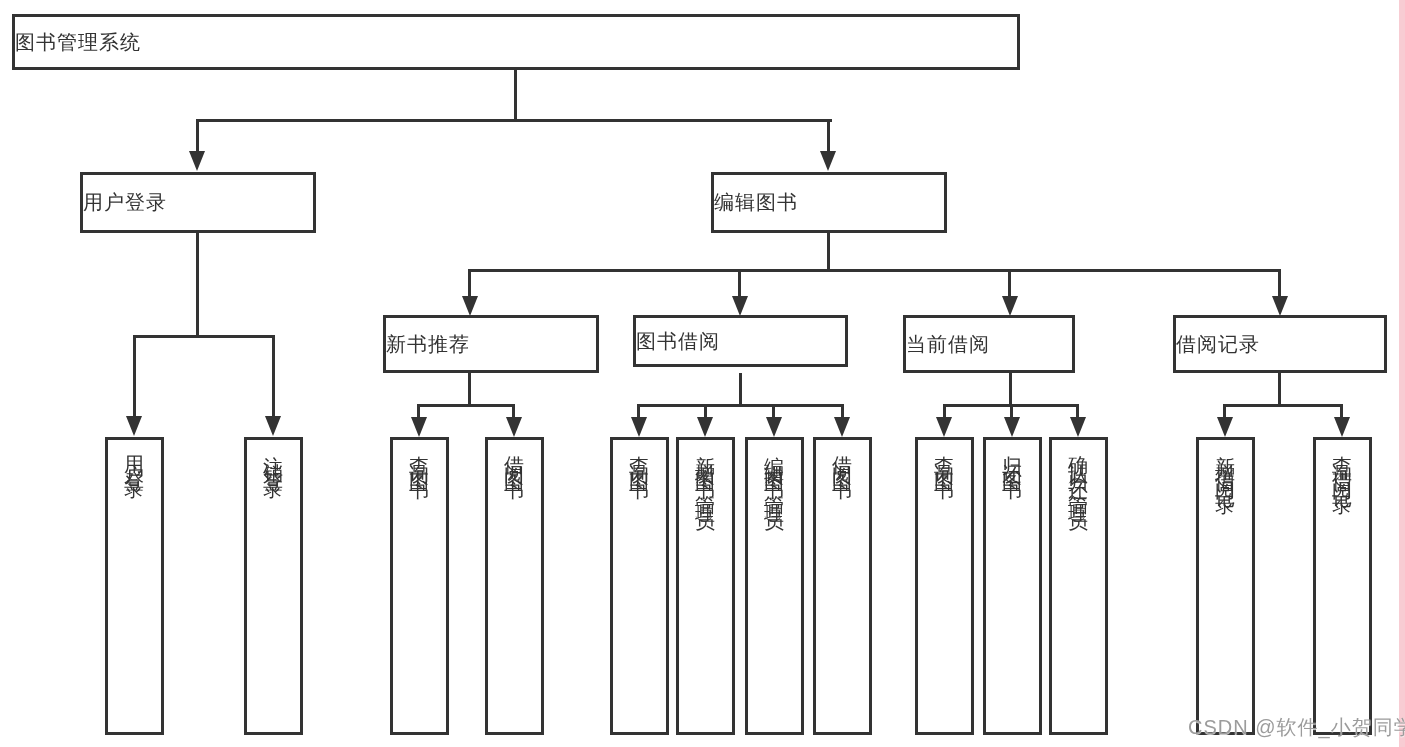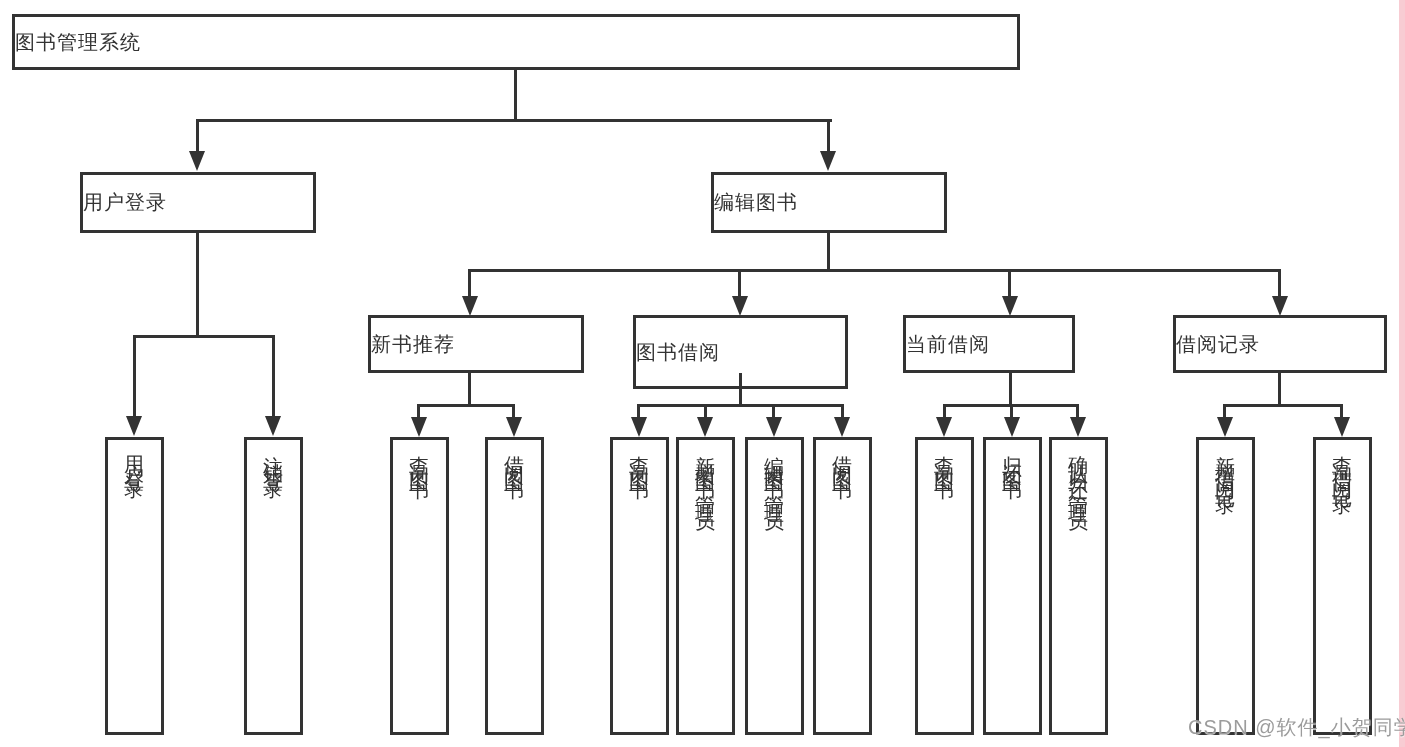--- a/index.html
+++ b/index.html
@@ -81,24 +81,24 @@
   <div class="hline" style="left:468px;top:269px;width:813px;"></div>
   <div class="vline" style="left:468px;top:269px;height:29px;"></div>
   <div class="arrow" style="left:462px;top:296px;"></div>
   <div class="vline" style="left:738px;top:269px;height:29px;"></div>
   <div class="arrow" style="left:732px;top:296px;"></div>
   <div class="vline" style="left:1008px;top:269px;height:29px;"></div>
   <div class="arrow" style="left:1002px;top:296px;"></div>
   <div class="vline" style="left:1278px;top:269px;height:29px;"></div>
   <div class="arrow" style="left:1272px;top:296px;"></div>
 
-  <div class="box" style="left:368px;top:315px;width:216px;height:58px;">
+  <div class="box" style="left:383px;top:315px;width:216px;height:58px;">
     <span>新书推荐</span>
   </div>
-  <div class="box" style="left:633px;top:315px;width:215px;height:74px;">
+  <div class="box" style="left:633px;top:315px;width:215px;height:52px;">
     <span>图书借阅</span>
   </div>
   <div class="box" style="left:903px;top:315px;width:172px;height:58px;">
     <span>当前借阅</span>
   </div>
   <div class="box" style="left:1173px;top:315px;width:214px;height:58px;">
     <span>借阅记录</span>
   </div>
 
   <div class="vline" style="left:468px;top:373px;height:33px;"></div>

